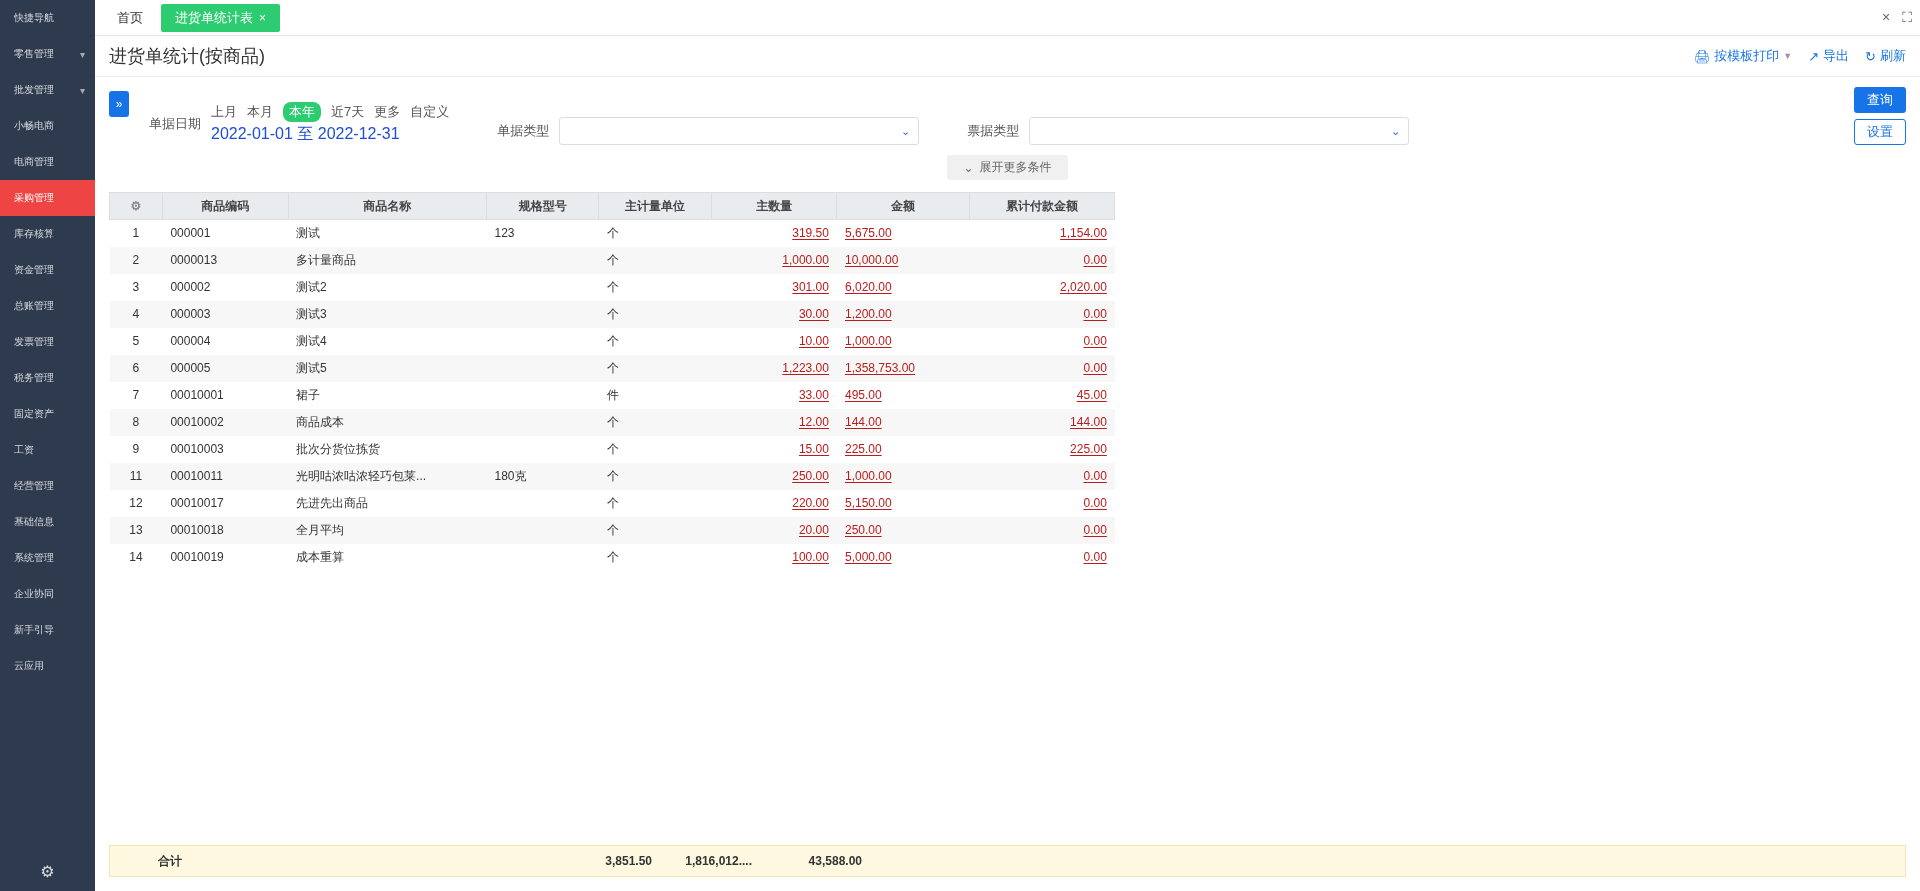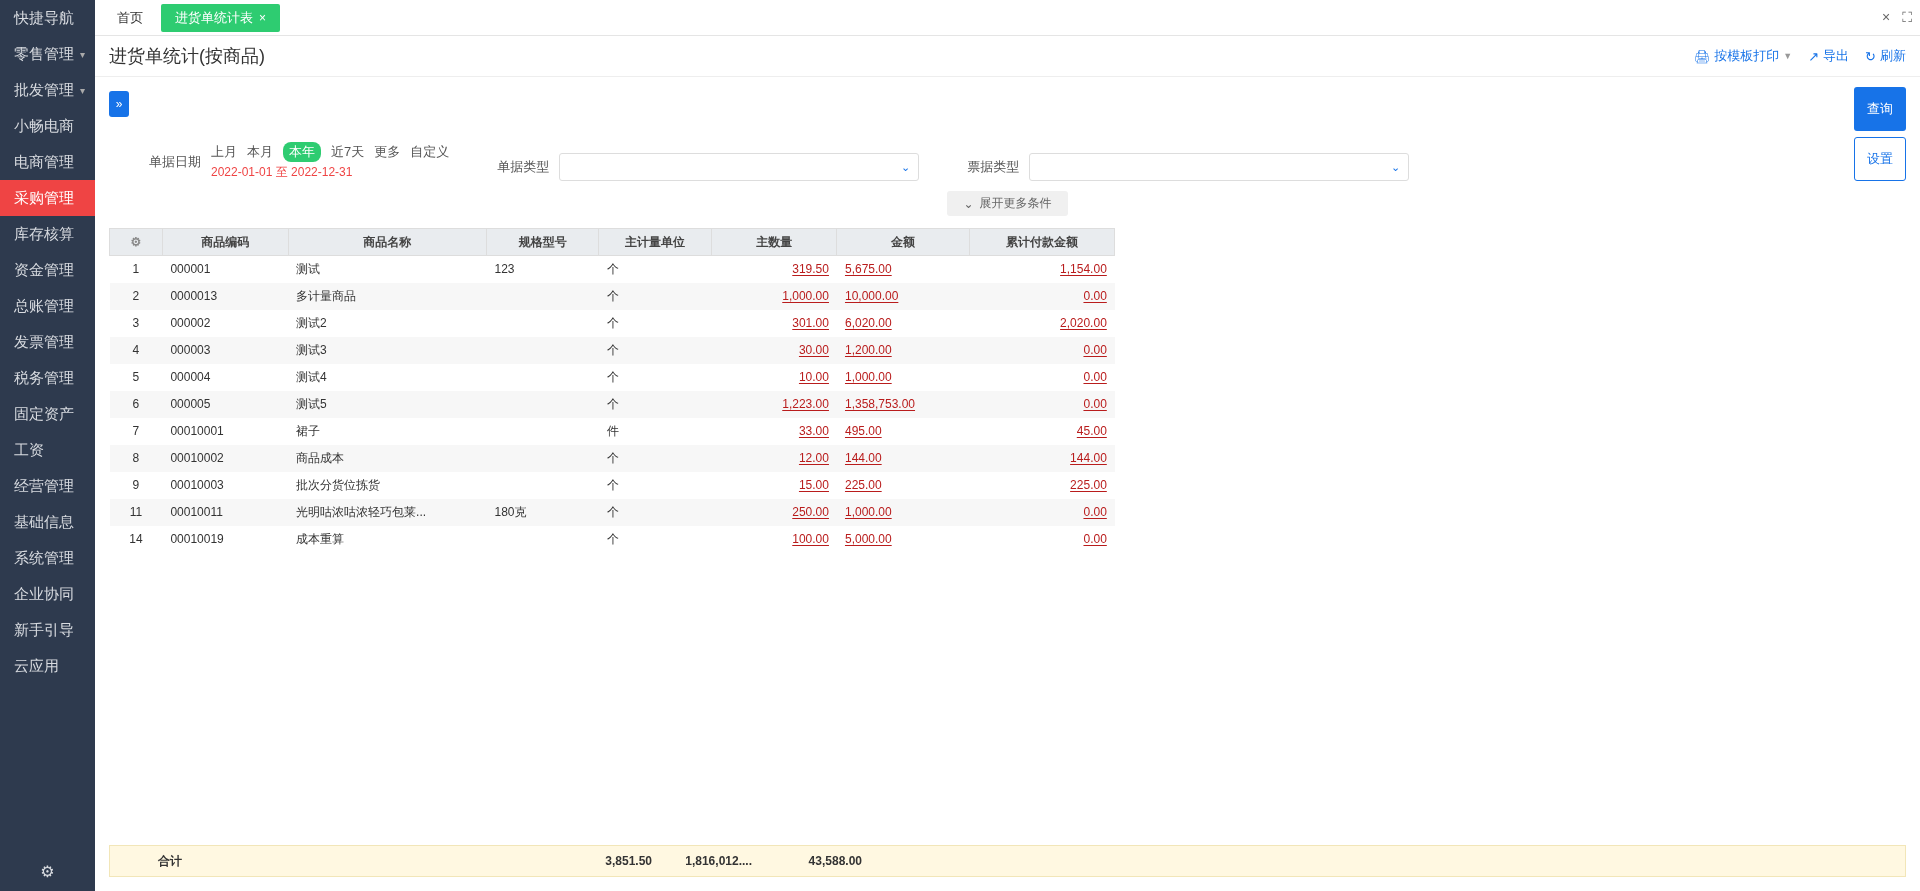--- a/index.html
+++ b/index.html
@@ -8,21 +8,21 @@
       font-size: 12px;
       color: #333;
       background: #fff;
     }
     .app { display: flex; width: 1920px; height: 891px; }
     
     
     .sidebar { width: 95px; background: #2e3a4e; color: #fff; display: flex; flex-direction: column; }
     .sidebar-item {
       height: 36px; display: flex; align-items: center; padding: 0 14px;
-      font-size: 15px; color: #d8dbe0; cursor: pointer; position: relative;
+      font-size: 10px; color: #d8dbe0; cursor: pointer; position: relative;
     }
     .sidebar-item.active { background: #ef4444; color: #fff; }
     .sidebar-dropdown::after { content: '▾'; position: absolute; right: 10px; font-size: 10px; color: #aaa; }
     .sidebar-bottom { margin-top: auto; text-align: center; padding: 10px 0; color: #d8dbe0; font-size: 16px; }
     
     
     .main { flex: 1; display: flex; flex-direction: column; background: #fff; min-width: 0; }
     
     
     .tab-bar { display: flex; align-items: center; border-bottom: 1px solid #e5e5e5; height: 36px; padding: 0 8px; position: relative; }
@@ -42,25 +42,25 @@
     
     .filter-zone { position: relative; padding: 10px 14px 0 14px; }
     .collapse-btn { position: absolute; left: 14px; top: 14px; width: 20px; height: 26px; background: #1773e8; border-radius: 3px; color: #fff; display:flex; align-items:center; justify-content:center; font-size:12px; cursor:pointer;}
     .filter-row { display: flex; align-items: flex-end; gap: 48px; margin-left: 40px; }
     .filter-group { display: flex; align-items: center; gap: 10px; font-size: 13px; }
     .filter-label { color: #555; }
     .date-options { display: flex; flex-direction: column; }
     .date-opt-row { display: flex; gap: 10px; align-items: center; }
     .date-opt { color: #555; cursor: pointer; }
     .date-opt.active { background: #2ecc71; color: #fff; padding: 1px 6px; border-radius: 8px; }
-    .date-range { color: #ef4444; font-size: 12px; margin-top: 2px; }
+    .date-range { color: #1d4ed8; font-size: 16px; margin-top: 2px; }
     .select-box { width: 360px; height: 28px; border: 1px solid #ddd; border-radius: 3px; display: flex; align-items: center; justify-content: flex-end; padding: 0 8px; color: #1773e8; font-size: 11px; background:#fff; }
     .select-box.wide { width: 380px; }
     .filter-right { margin-left: auto; display: flex; flex-direction: column; gap: 6px; }
-    .btn { height: 44px; min-width: 52px; border-radius: 3px; font-size: 13px; display:flex; align-items:center; justify-content:center; cursor:pointer; }
+    .btn { height: 26px; min-width: 52px; border-radius: 3px; font-size: 13px; display:flex; align-items:center; justify-content:center; cursor:pointer; }
     .btn-primary { background: #1773e8; color:#fff; }
     .btn-outline { border:1px solid #1773e8; color:#1773e8; background:#fff; }
     
     .expand-bar { margin-top: 10px; text-align: center; }
     .expand-pill { display:inline-flex; align-items:center; gap:6px; background:#f0f0f0; padding:4px 16px; border-radius:3px; font-size:12px; color:#666; cursor:pointer; }
     
     
     .table-wrap { padding: 12px 14px 6px 14px; flex:1; display:flex; flex-direction:column; min-height:0; }
     table { width: 56%; border-collapse: collapse; table-layout: fixed; }
     th, td { height: 27px; padding: 0 8px; font-size: 12px; text-align: left; border-bottom: 0; }
@@ -306,20 +306,40 @@
               <td class="col-idx">11</td>
               <td class="col-code">00010011</td>
               <td class="col-name">光明咕浓咕浓轻巧包莱...</td>
               <td class="col-spec">180克</td>
               <td class="col-unit">个</td>
               <td class="col-qty"><span>250.00</span></td>
               <td class="col-amt"><span>1,000.00</span></td>
               <td class="col-paid"><span>0.00</span></td>
             </tr>
             <tr>
+              <td class="col-idx">12</td>
+              <td class="col-code">00010017</td>
+              <td class="col-name">先进先出商品</td>
+              <td class="col-spec"></td>
+              <td class="col-unit">个</td>
+              <td class="col-qty"><span>220.00</span></td>
+              <td class="col-amt"><span>5,150.00</span></td>
+              <td class="col-paid"><span>0.00</span></td>
+            </tr>
+            <tr>
+              <td class="col-idx">13</td>
+              <td class="col-code">00010018</td>
+              <td class="col-name">全月平均</td>
+              <td class="col-spec"></td>
+              <td class="col-unit">个</td>
+              <td class="col-qty"><span>20.00</span></td>
+              <td class="col-amt"><span>250.00</span></td>
+              <td class="col-paid"><span>0.00</span></td>
+            </tr>
+            <tr>
               <td class="col-idx">14</td>
               <td class="col-code">00010019</td>
               <td class="col-name">成本重算</td>
               <td class="col-spec"></td>
               <td class="col-unit">个</td>
               <td class="col-qty"><span>100.00</span></td>
               <td class="col-amt"><span>5,000.00</span></td>
               <td class="col-paid"><span>0.00</span></td>
             </tr>
           </tbody>

